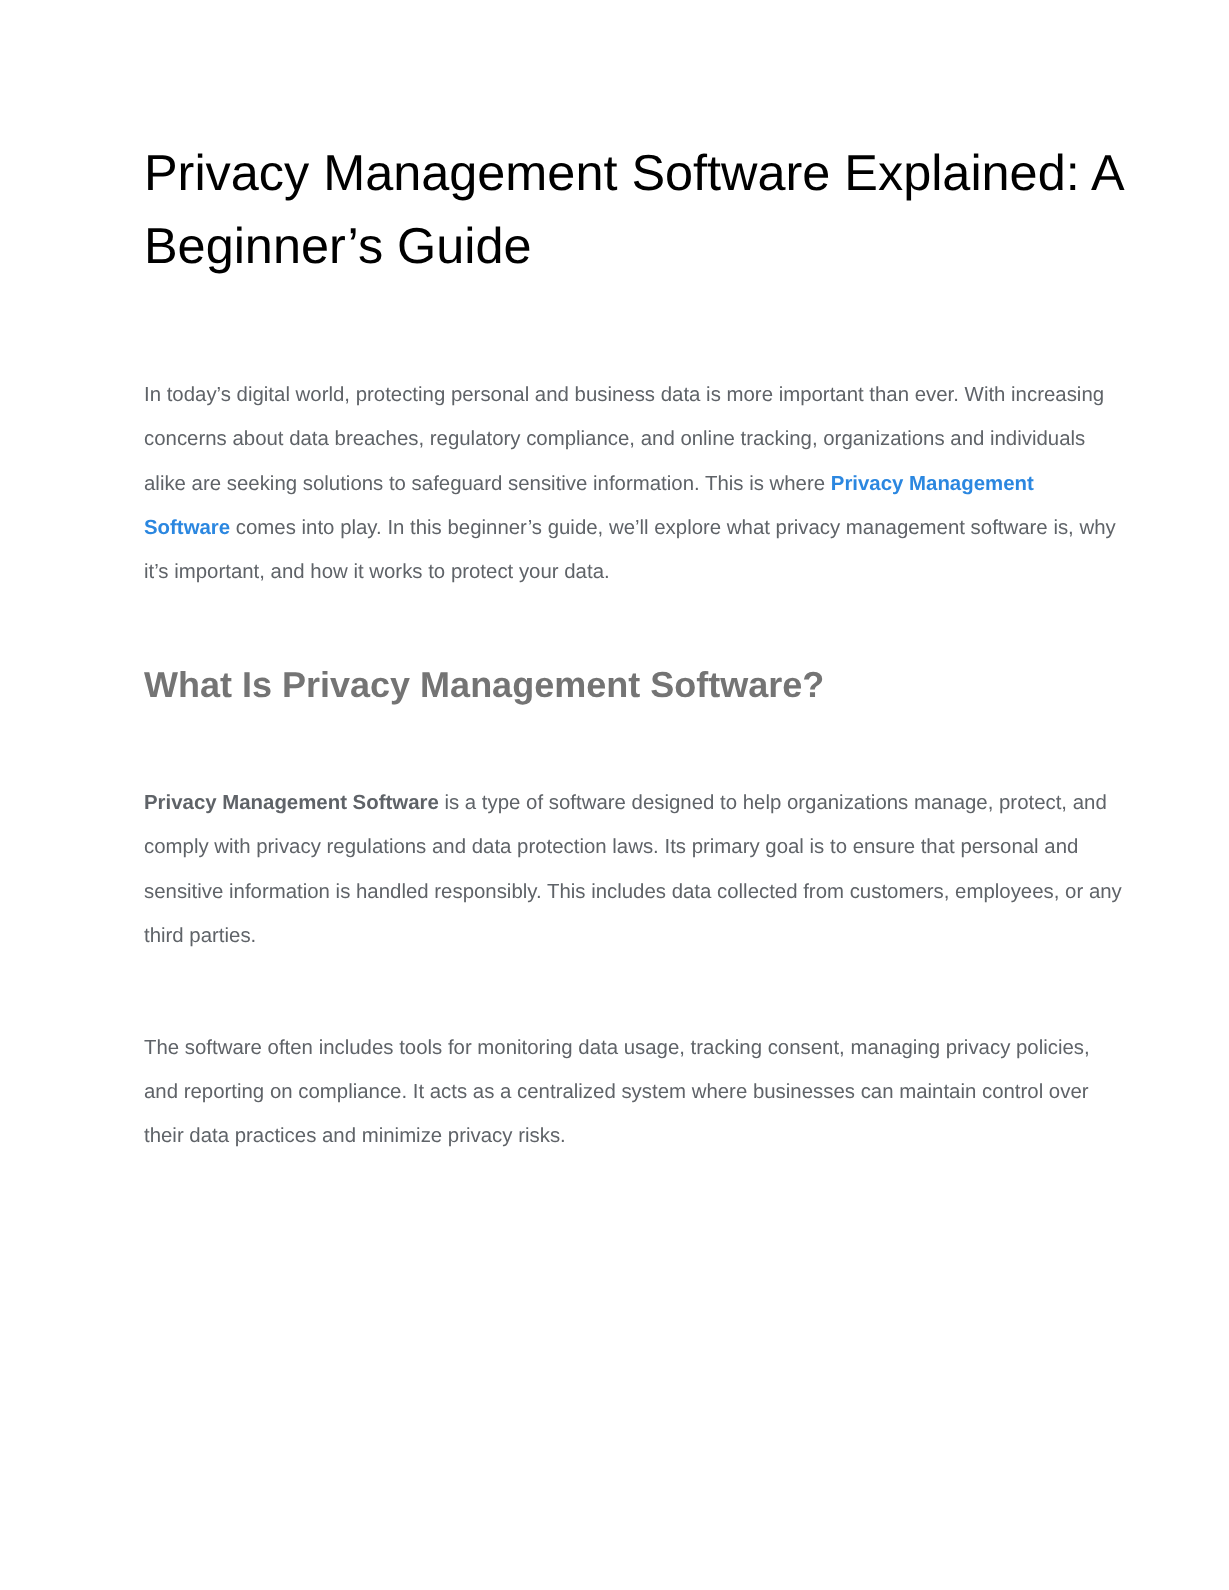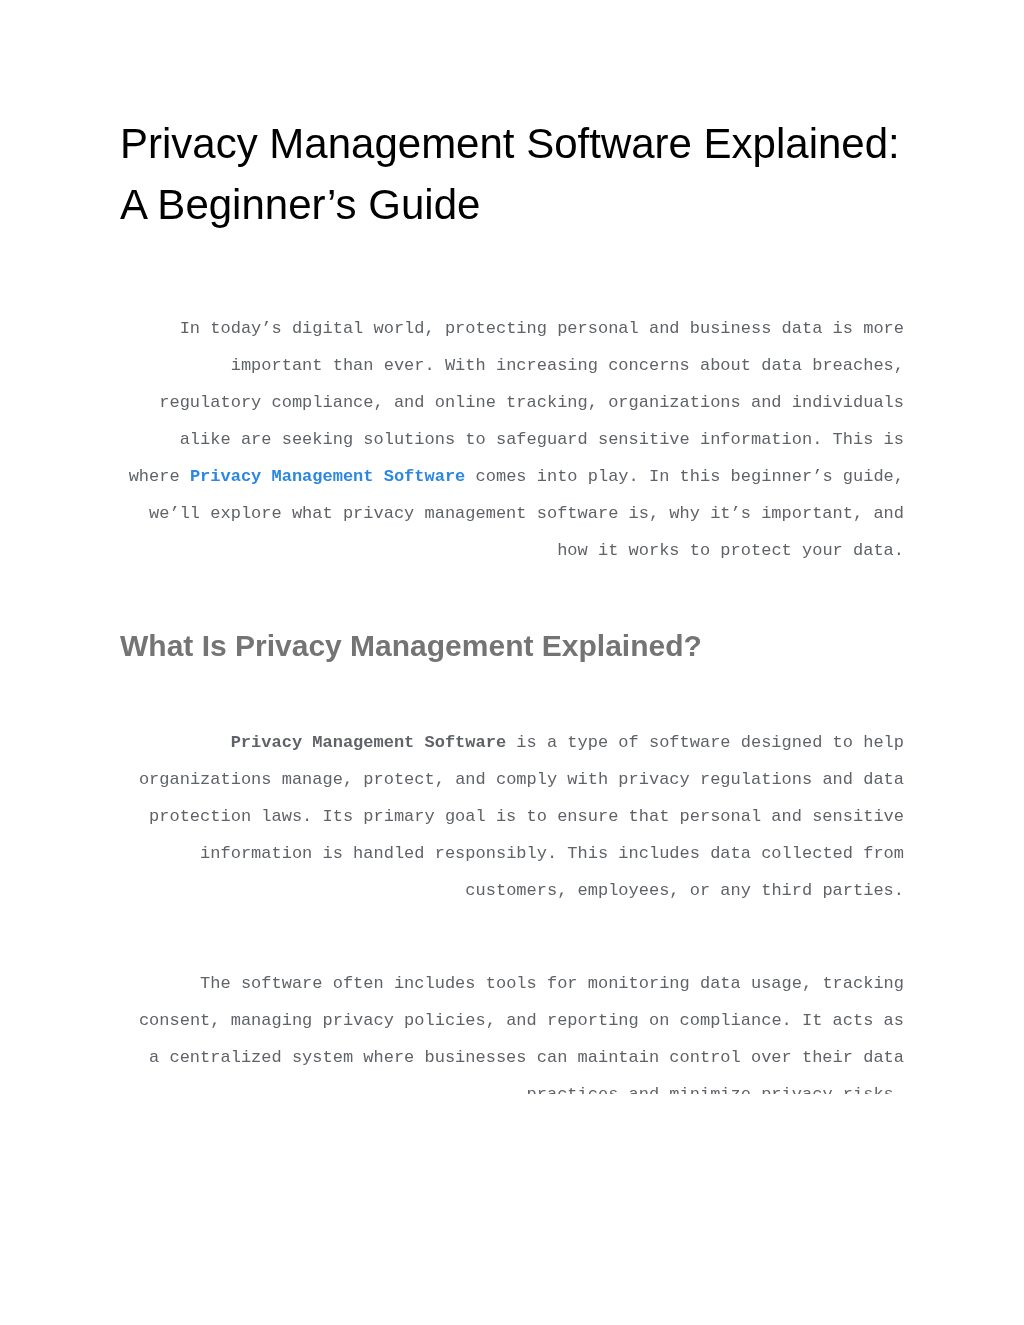--- a/index.html
+++ b/index.html
@@ -5,41 +5,40 @@
   html, body {
     margin: 0;
     padding: 0;
     background: #ffffff;
   }
   .page {
     position: relative;
     width: 1024px;
     height: 1094px;
     box-sizing: border-box;
-    padding: 113px 120px 40px 120px;
+    padding: 113px 87px 40px 120px;
     background: var(--bg-color, #ffffff);
     font-family: "Liberation Sans", sans-serif;
     overflow: hidden;
   }
   .doc-title {
     margin: 0 0 75px 0;
     font-family: "Liberation Sans", sans-serif;
     font-weight: 400;
     font-size: 42px;
     line-height: 61px;
     color: var(--title-color, #000000);
   }
   .body-text {
     margin: 0 0 56px 0;
-    font-family: Liberation Mono, monospace;
+    font-family: Liberation Sans, sans-serif;
     font-weight: 400;
     font-size: 17px;
     line-height: 37px;
     color: var(--body-color, #5f6368);
-    text-align: right;
   }
   .bold-lead {
     font-weight: 700;
   }
   .doc-link {
     color: var(--link-color, #2b87e0);
     font-weight: 700;
     text-decoration: none;
     cursor: pointer;
   }
@@ -54,20 +53,20 @@
 </style>
 </head>
 <body>
 
 <div class="page">
 
   <h1 class="doc-title">Privacy Management Software Explained: A Beginner’s Guide</h1>
 
   <p class="body-text"><span>In today’s digital world, protecting personal and business data is more important than ever. With increasing concerns about data breaches, regulatory compliance, and online tracking, organizations and individuals alike are seeking solutions to safeguard sensitive information. This is where </span><a class="doc-link">Privacy Management Software</a><span> comes into play. In this beginner’s guide, we’ll explore what privacy management software is, why it’s important, and how it works to protect your data.</span></p>
 
-  <h2 class="section-heading">What Is Privacy Management Explained?</h2>
+  <h2 class="section-heading">What Is Privacy Management Software?</h2>
 
   <p class="body-text"><span class="bold-lead">Privacy Management Software</span><span> is a type of software designed to help organizations manage, protect, and comply with privacy regulations and data protection laws. Its primary goal is to ensure that personal and sensitive information is handled responsibly. This includes data collected from customers, employees, or any third parties.</span></p>
 
   <p class="body-text">The software often includes tools for monitoring data usage, tracking consent, managing privacy policies, and reporting on compliance. It acts as a centralized system where businesses can maintain control over their data practices and minimize privacy risks.</p>
 
 
 </div>
 
 </body></html>

